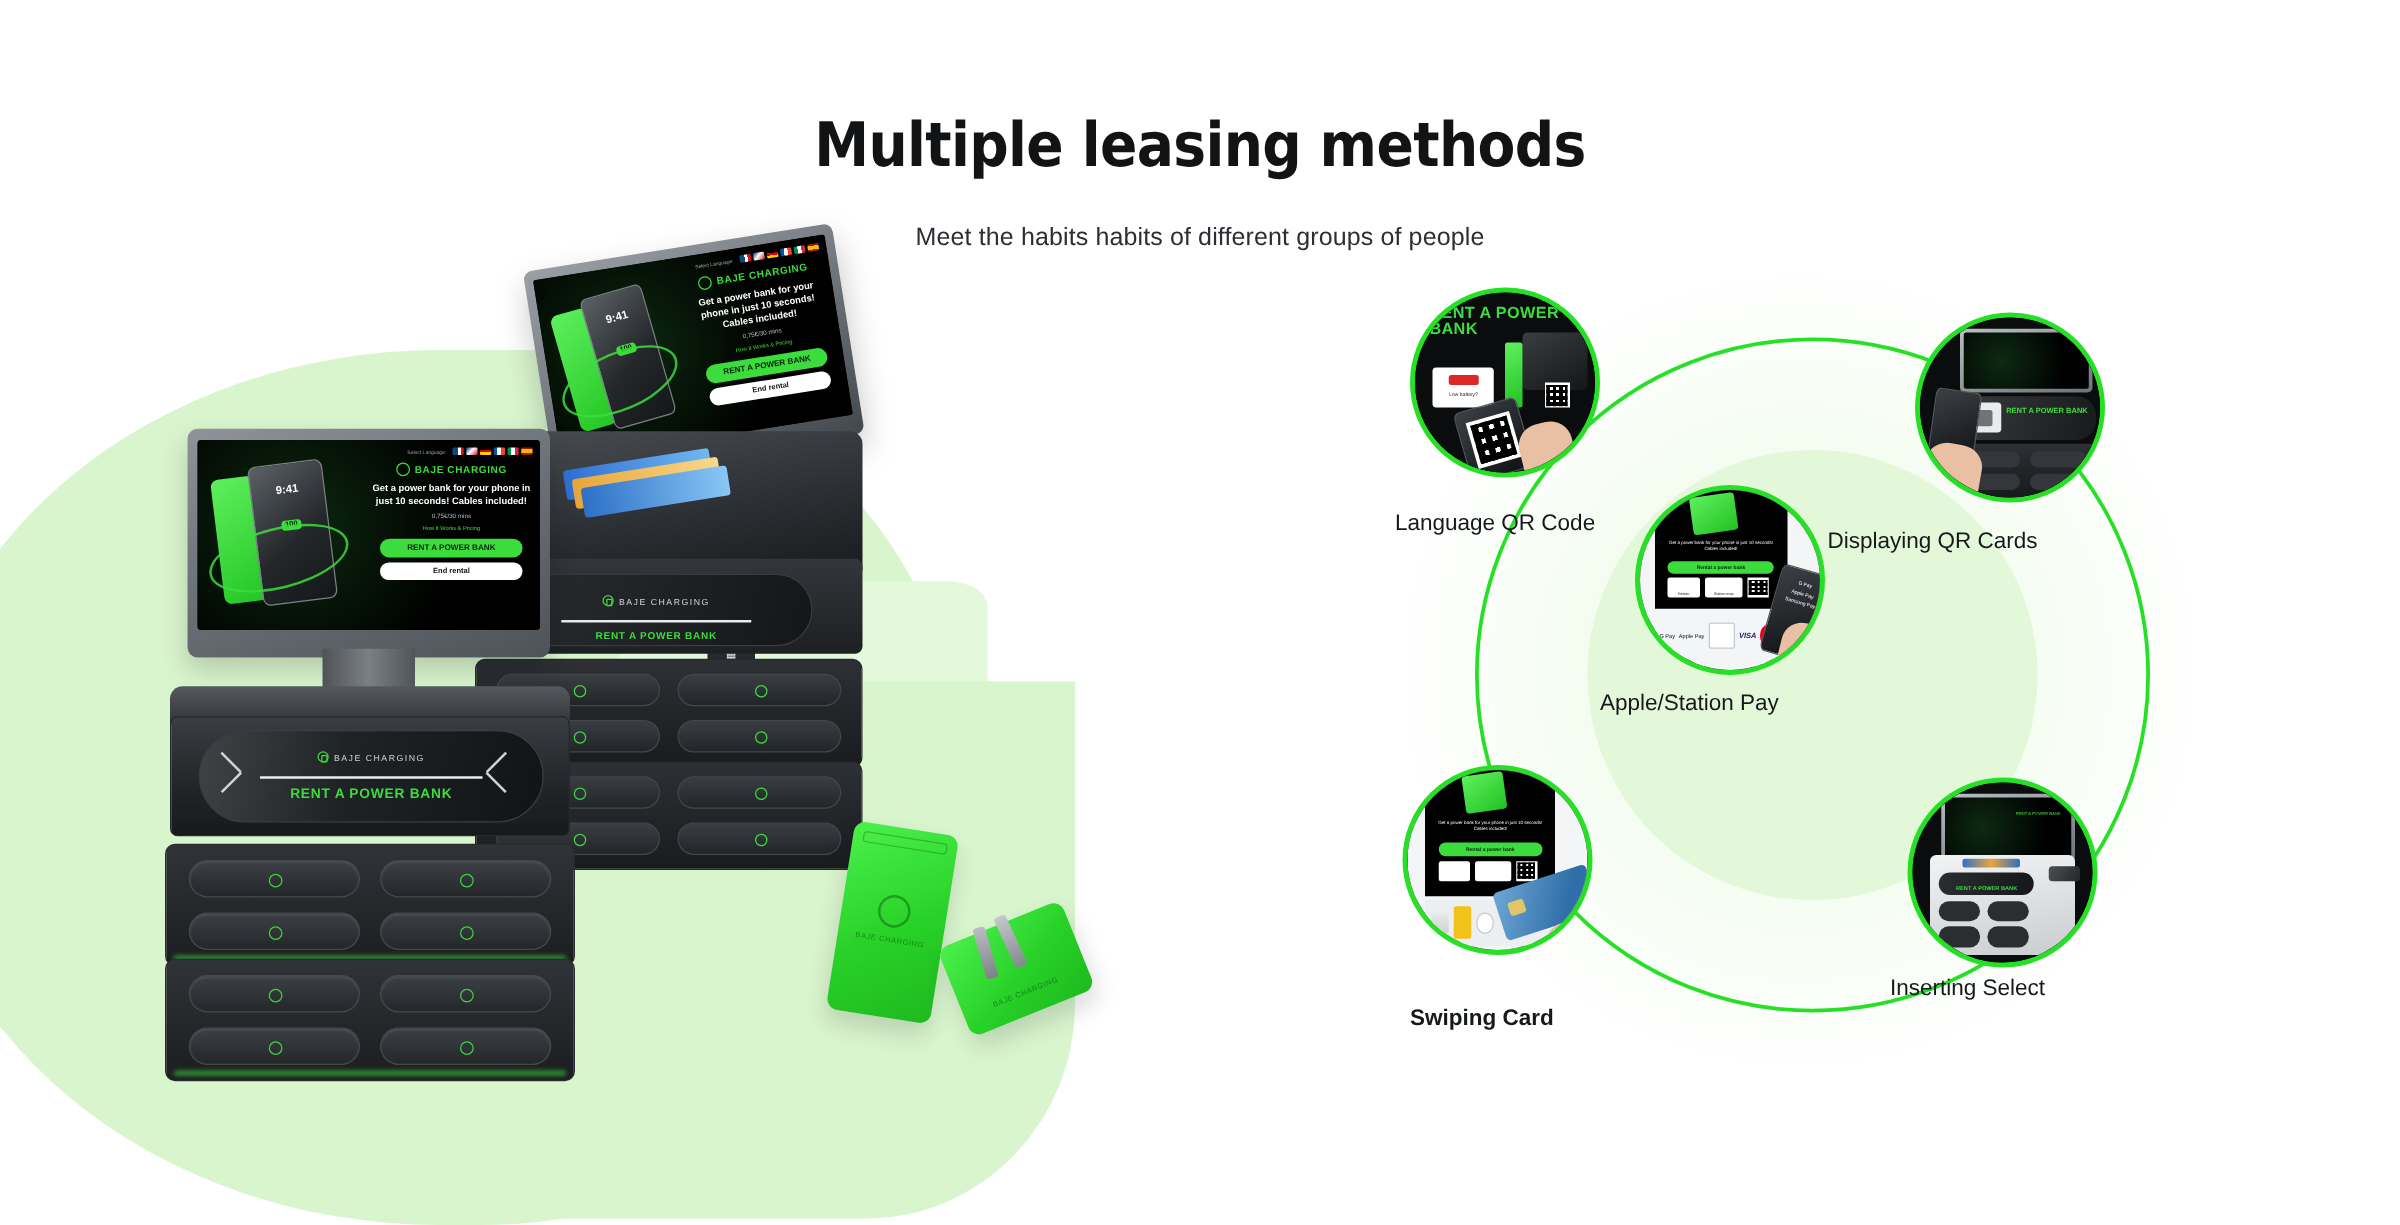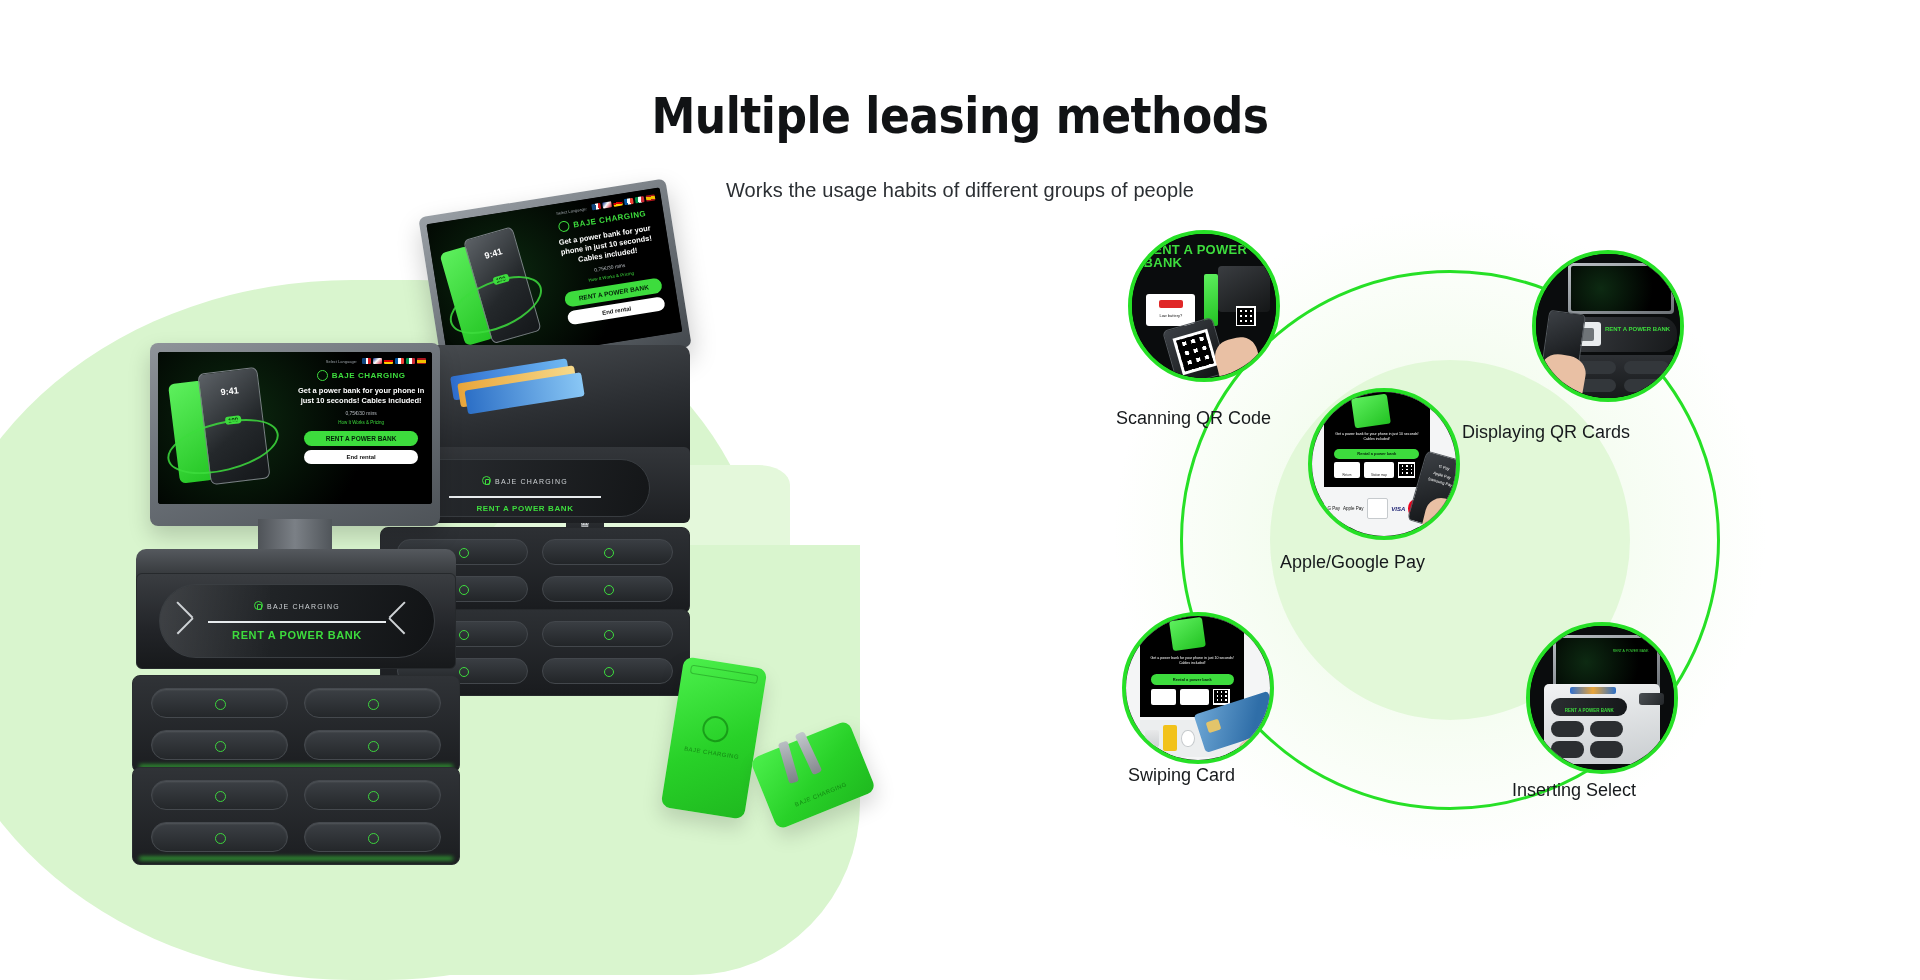--- a/index.html
+++ b/index.html
@@ -229,21 +229,21 @@
   .node.n-scan{left:8px;top:-10px;width:152px;height:152px;}
   .node.n-display{left:412px;top:10px;width:152px;height:152px;}
   .node.n-swipe{left:2px;top:372px;width:152px;height:152px;}
   .node.n-insert{left:406px;top:382px;width:152px;height:152px;}
   .node.n-center{left:188px;top:148px;width:152px;height:152px;}
 
   .label{position:absolute;font-size:18px;color:#16191c;white-space:nowrap;}
   .lbl-scan{left:-4px;top:168px;}
   .lbl-display{left:342px;top:182px;}
   .lbl-center{left:160px;top:312px;}
-  .lbl-swipe{left:8px;top:525px;}
+  .lbl-swipe{left:8px;top:564px;font-weight:bold;}
   .lbl-insert{left:392px;top:540px;}
   .kiosk-mini{position:absolute;inset:0;background:#0a0c0d;}
   .km-hd{position:absolute;left:8%;top:6%;color:#3ddc3d;font-weight:bold;
      font-size:13px;line-height:1.05;letter-spacing:.3px;}
   .km-card{position:absolute;left:10%;top:42%;width:34%;height:22%;background:#fff;border-radius:3px;}
   .km-pb{position:absolute;left:50%;top:28%;width:10%;height:36%;
      background:linear-gradient(160deg,#5ef05e,#22c222);border-radius:2px;}
   .km-dark{position:absolute;left:60%;top:22%;width:36%;height:32%;
      background:linear-gradient(150deg,#3a3d41,#141617);border-radius:4px;}
   .km-qr{position:absolute;width:14%;height:14%;background:#fff;}
@@ -267,21 +267,21 @@
      background:linear-gradient(160deg,#b9bec3,#6d7277);border-radius:4px;padding:3px;}
   .mini-screen{width:100%;height:100%;background:radial-gradient(circle at 30% 50%,#0d2a12,#000 70%);border-radius:2px;}
 </style>
 </head>
 <body>
 
 <div class="page">
 
   <div class="header">
     <div class="title">Multiple leasing methods</div>
-    <div class="subtitle">Works the usage habits of different groups of people</div>
+    <div class="subtitle">Meet the habits habits of different groups of people</div>
   </div>
 
   <div class="left-stage">
     <div class="green-blob"></div>
     <div class="green-blob-3"></div>
     <div class="green-blob-2"></div>
 
     <div class="kioskB">
       <div class="monitor">
         <div class="screen">
@@ -448,21 +448,21 @@
             <div class="qrgrid"></div>
           </div>
         <div class="phone-dark" style="left:26%;top:62%;width:36%;height:40%;transform:rotate(-16deg)">
           <div style="position:absolute;left:14%;top:16%;width:72%;height:68%;background:#fff">
             <div class="qrgrid"></div>
           </div>
         </div>
         <div class="hand" style="left:58%;top:72%;width:30%;height:30%;transform:rotate(-14deg)"></div>
       </div>
     </div>
-    <div class="label lbl-scan">Scanning QR Code</div>
+    <div class="label lbl-scan">Language QR Code</div>
 
     <div class="node n-display">
       <div class="kiosk-mini">
         <div class="mini-monitor" style="left:22%;top:6%;width:74%;height:36%">
           <div class="mini-screen"></div>
         </div>
         <div style="position:absolute;left:18%;top:44%;width:80%;height:24%;
                     background:linear-gradient(110deg,#3a3d41,#17191b);border-radius:16px">
           <div style="position:absolute;left:8%;top:14%;width:26%;height:70%;background:#e9ecee;border-radius:3px">
             <div style="position:absolute;inset:22%;background:#6f7478;border-radius:2px"></div>
@@ -514,21 +514,21 @@
         <div class="phone-dark" style="right:-2%;top:44%;width:30%;height:50%;transform:rotate(16deg)">
           <div style="position:absolute;left:10%;top:10%;right:10%;color:#fff;font-size:4px;line-height:1.9;text-align:center">
             <div>G Pay</div>
             <div>Apple Pay</div>
             <div>Samsung Pay</div>
           </div>
         </div>
         <div class="hand" style="right:-6%;top:74%;width:28%;height:28%;transform:rotate(14deg)"></div>
       </div>
     </div>
-    <div class="label lbl-center">Apple/Google Pay</div>
+    <div class="label lbl-center">Apple/Station Pay</div>
 
     <div class="node n-swipe">
       <div class="kiosk-mini" style="background:#f4f5f6">
         <div style="position:absolute;left:10%;top:0;width:72%;height:70%;background:#000">
           <div style="position:absolute;left:30%;top:3%;width:32%;height:30%;
                       background:linear-gradient(150deg,#5ef05e,#22c222);border-radius:3px;transform:rotate(-8deg)"></div>
           <div style="position:absolute;left:8%;right:8%;top:40%;color:#fff;font-size:3.6px;
                       text-align:center;line-height:1.3">Get a power bank for your phone in just 10 seconds! Cables included!</div>
           <div style="position:absolute;left:10%;right:10%;top:58%;height:10%;background:#3ddc3d;border-radius:8px;
                       color:#04230a;font-size:4px;font-weight:bold;display:flex;align-items:center;justify-content:center">Rental a power bank</div>

